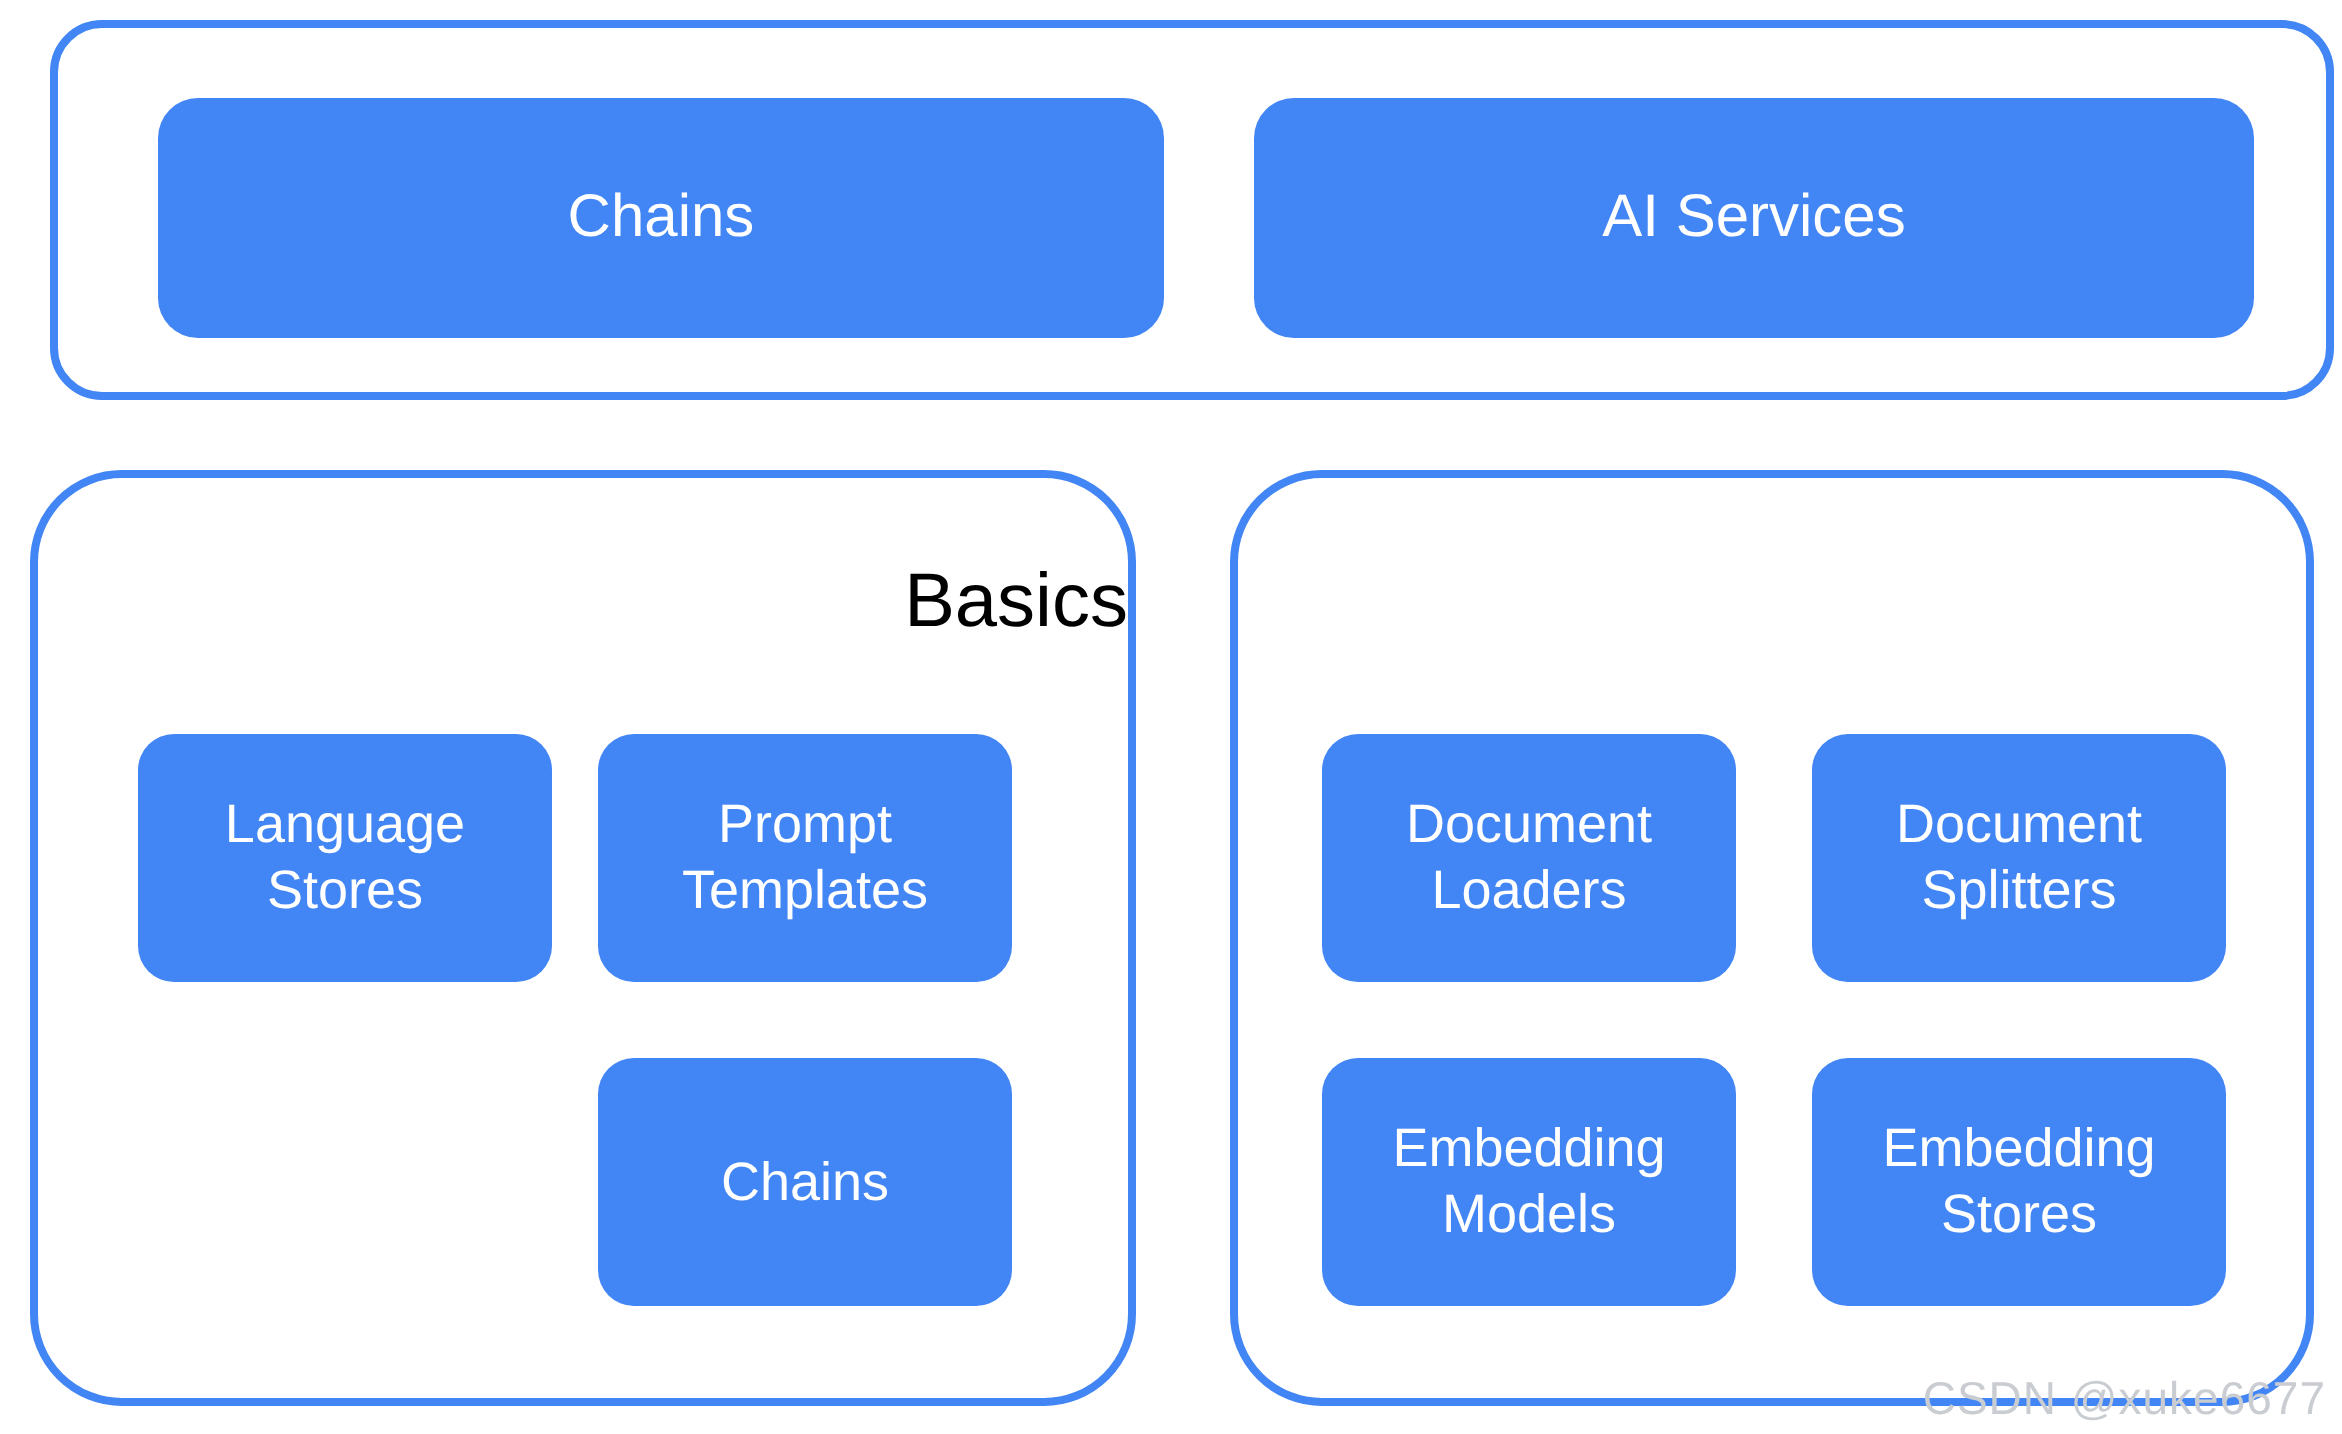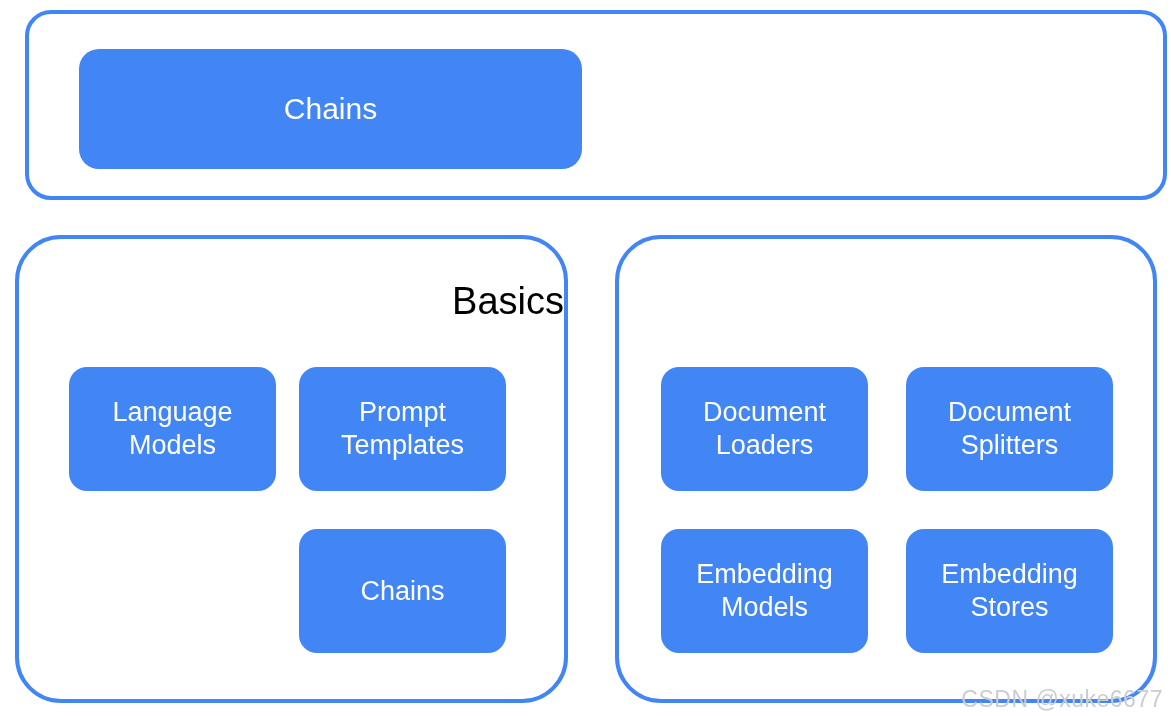--- a/index.html
+++ b/index.html
@@ -137,30 +137,33 @@
 <body>
 
 <div class="diagram">
 
   <div class="group group-top">
 
     <div class="node node-top node-chains">
       <span class="node-label">Chains</span>
     </div>
 
+    <div class="node node-top node-aiservices">
+      <span class="node-label">AI Services</span>
+    </div>
 
   </div>
 
   <div class="group group-basics">
 
     <div class="group-title">Basics</div>
 
     <div class="node node-cell col-left row-top">
       <span class="node-label">Language
-Models</span>
+Stores</span>
     </div>
 
     <div class="node node-cell col-right row-top">
       <span class="node-label">Prompt
 Templates</span>
     </div>
 
 
     <div class="node node-cell col-right row-bottom">
       <span class="node-label">Chains</span>

